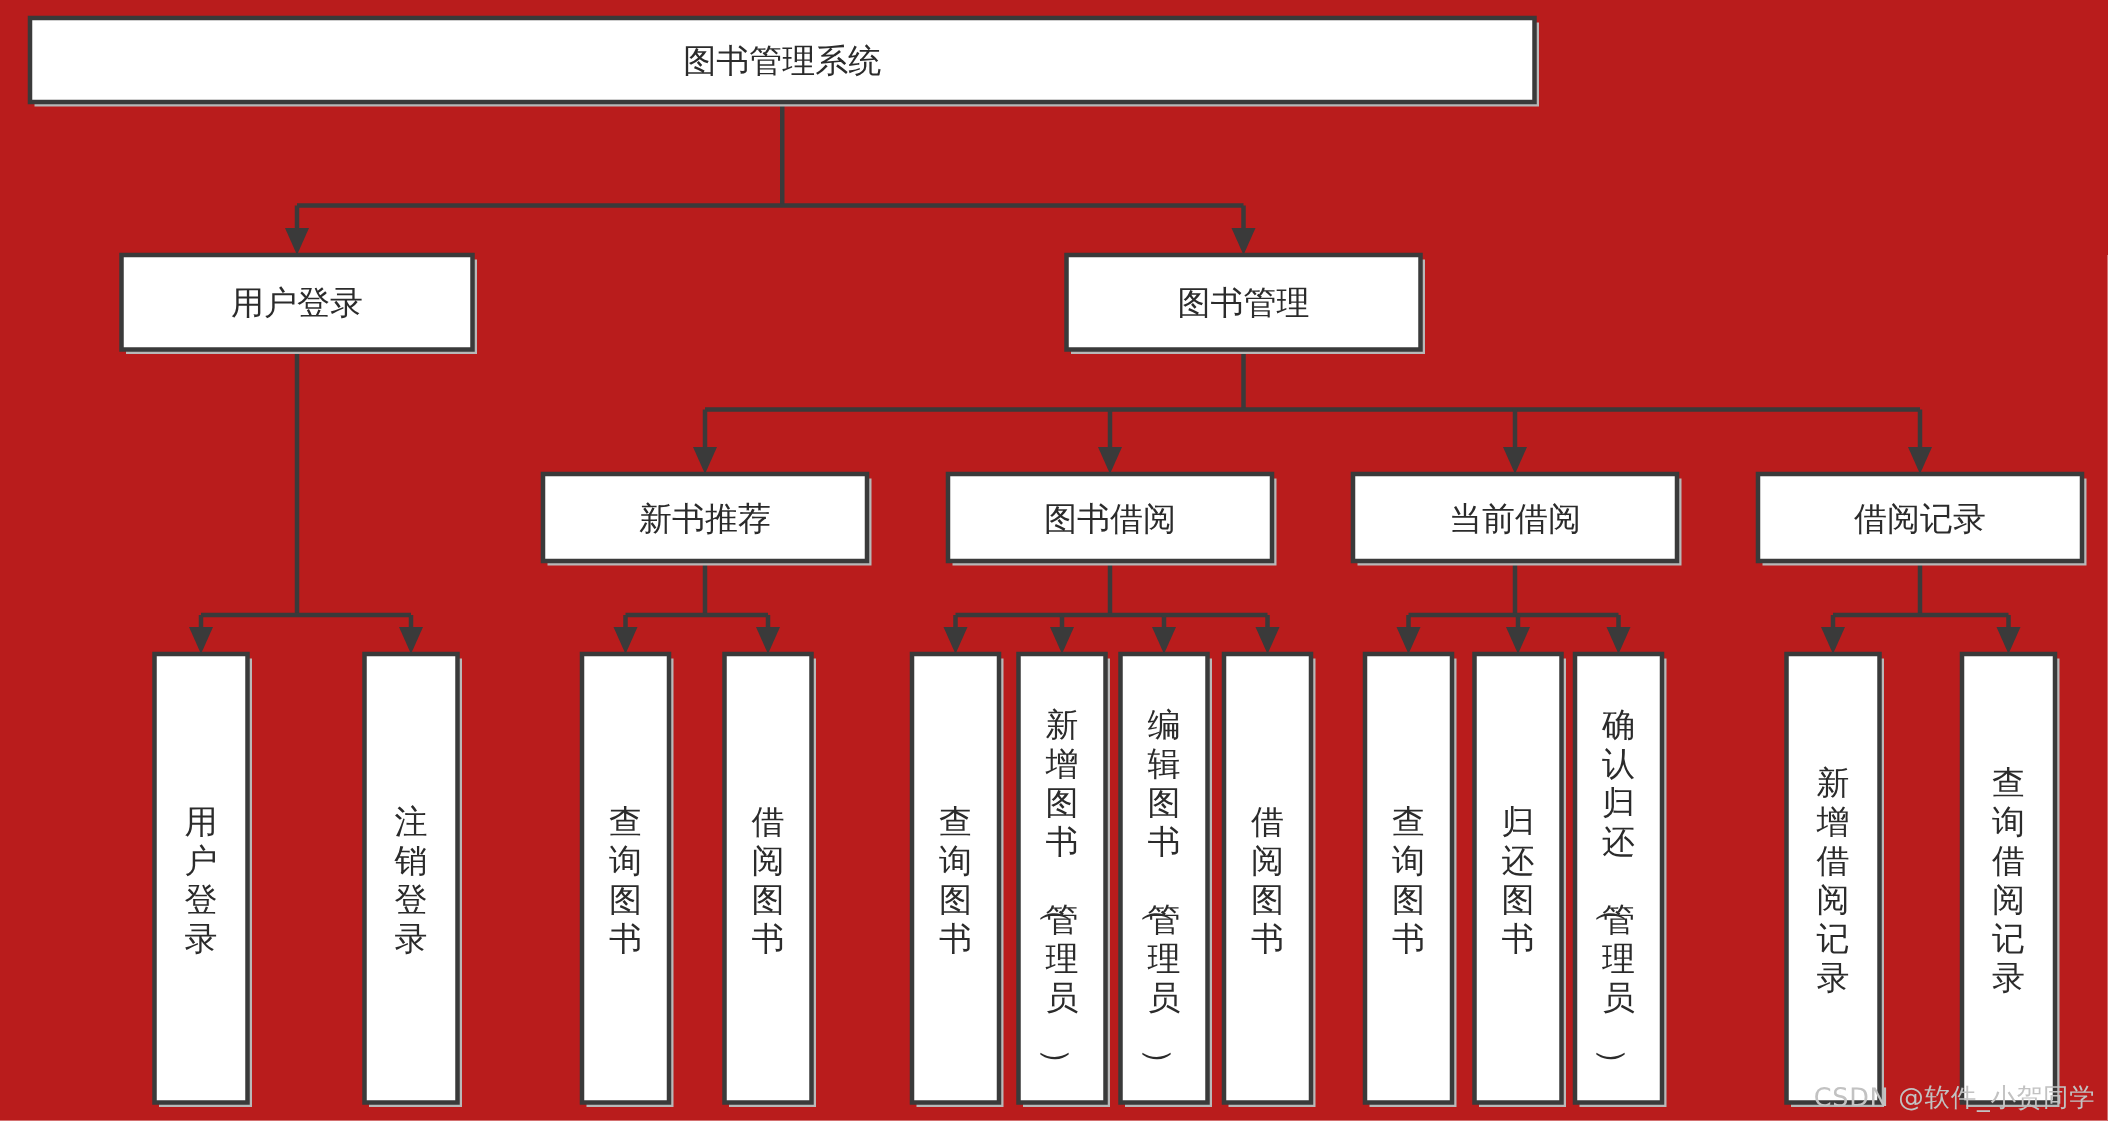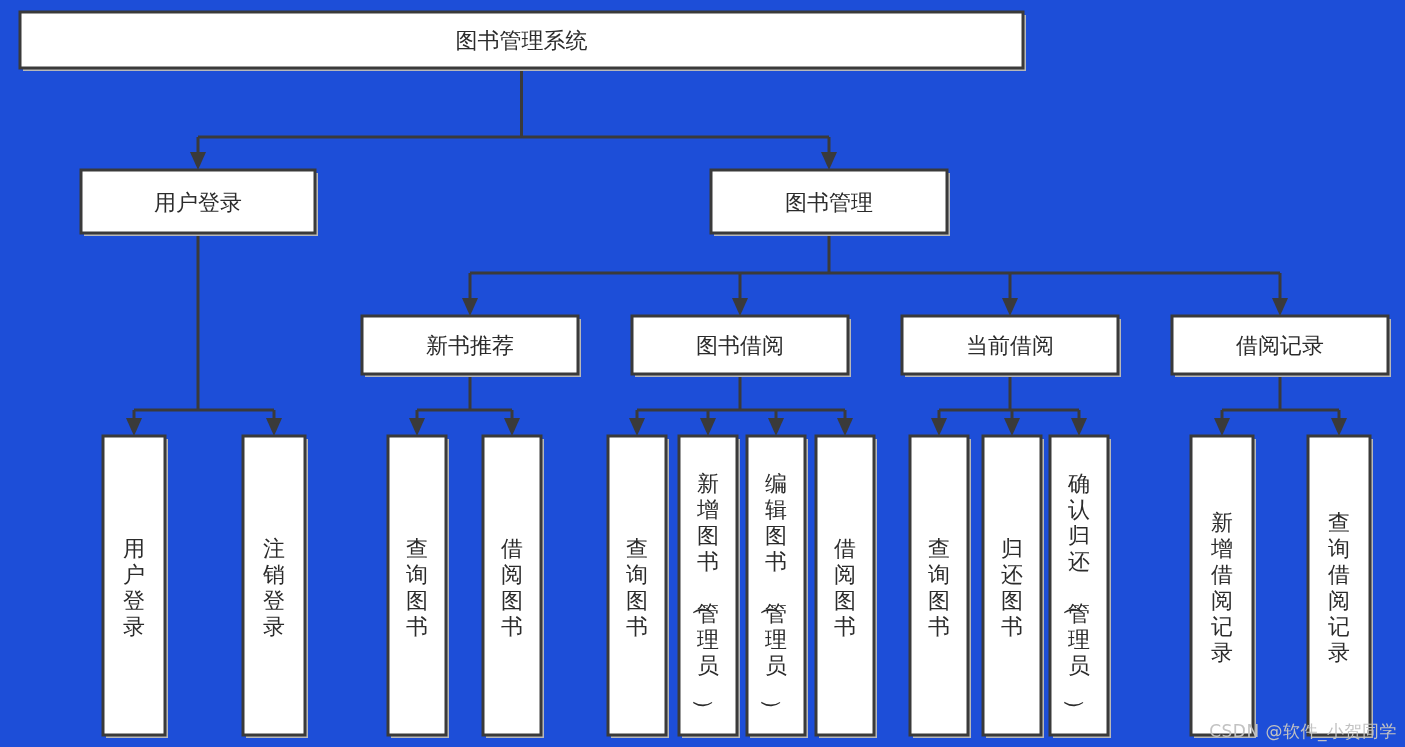--- a/index.html
+++ b/index.html
@@ -1,18 +1,18 @@
 <!DOCTYPE html>
 <html><head>
 <meta charset="utf-8">
 <style>
   html,body{margin:0;padding:0;background:#ffffff;}
   body{width:1405px;height:747px;overflow:hidden;
        font-family:"DejaVu Sans","Liberation Sans",sans-serif;}
-  #diagram-root{position:relative;width:1405px;height:747px;background:#1d4ed8;}
+  #diagram-root{position:relative;width:1405px;height:747px;background:#b91c1c;}
   svg.diagram{position:absolute;left:0;top:0;width:1405px;height:747px;}
   .node-box{fill:#ffffff;stroke:#3a3a3a;stroke-width:3;}
   .node-shadow{fill:#b8b8b8;}
   .edge{stroke:#3a3a3a;stroke-width:3;fill:none;}
   .edge-head{fill:#3a3a3a;stroke:none;}
   .node-label{fill:#2b2b2b;font-size:22px;text-anchor:middle;
               font-family:"DejaVu Sans","Liberation Sans",sans-serif;}
   .node-label-v{fill:#2b2b2b;font-size:22px;text-anchor:middle;
               font-family:"DejaVu Sans","Liberation Sans",sans-serif;}
   .watermark{position:absolute;right:8px;bottom:4px;color:#c2c2c2;

